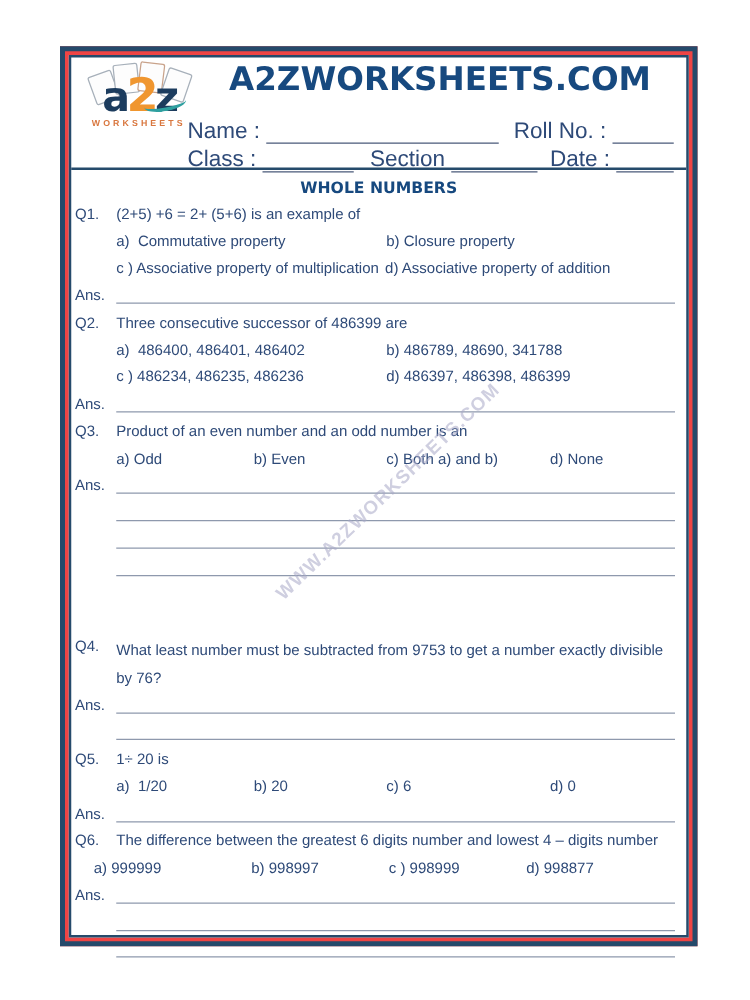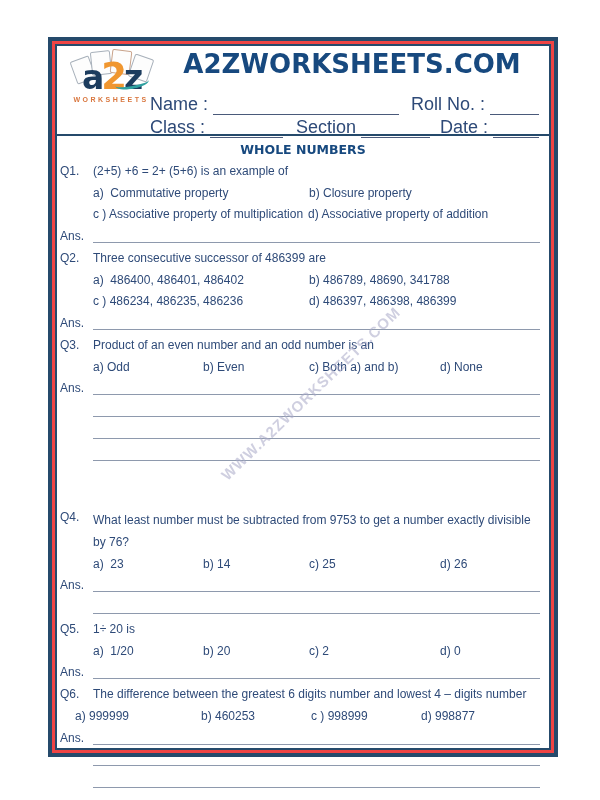--- a/index.html
+++ b/index.html
@@ -175,55 +175,49 @@
         </div>
       <div class="row">
           <span class="ansline"></span>
         </div>
 
       <div class="roww">
         <span class="qnum">Q4.</span>
         <span class="qtext-wrap">What least number must be subtracted from 9753 to get a number exactly divisible by 76?</span>
       </div>
       <div class="row">
-        <span class="opt ca">a)  23</span>
-        <span class="opt cb">b) 14</span>
-        <span class="opt cc">c) 25</span>
-        <span class="opt cd">d) 26</span>
-      </div>
-      <div class="row">
         <span class="qnum">Ans.</span>
         <span class="ansline"></span>
       </div>
       <div class="row">
           <span class="ansline"></span>
         </div>
 
       <div class="row">
         <span class="qnum">Q5.</span>
         <span class="qtext">1÷ 20 is</span>
       </div>
       <div class="row">
         <span class="opt ca">a)  1/20</span>
         <span class="opt cb">b) 20</span>
-        <span class="opt cc">c) 2</span>
+        <span class="opt cc">c) 6</span>
         <span class="opt cd">d) 0</span>
       </div>
       <div class="row">
         <span class="qnum">Ans.</span>
         <span class="ansline"></span>
       </div>
 
       <div class="row">
         <span class="qnum">Q6.</span>
         <span class="qtext">The difference between the greatest 6 digits number and lowest 4 – digits number</span>
       </div>
       <div class="row">
         <span class="opt ca6">a) 999999</span>
-        <span class="opt cb6">b) 460253</span>
+        <span class="opt cb6">b) 998997</span>
         <span class="opt cc6">c ) 998999</span>
         <span class="opt cd6">d) 998877</span>
       </div>
       <div class="row">
         <span class="qnum">Ans.</span>
         <span class="ansline"></span>
       </div>
       <div class="row">
           <span class="ansline"></span>
         </div>

